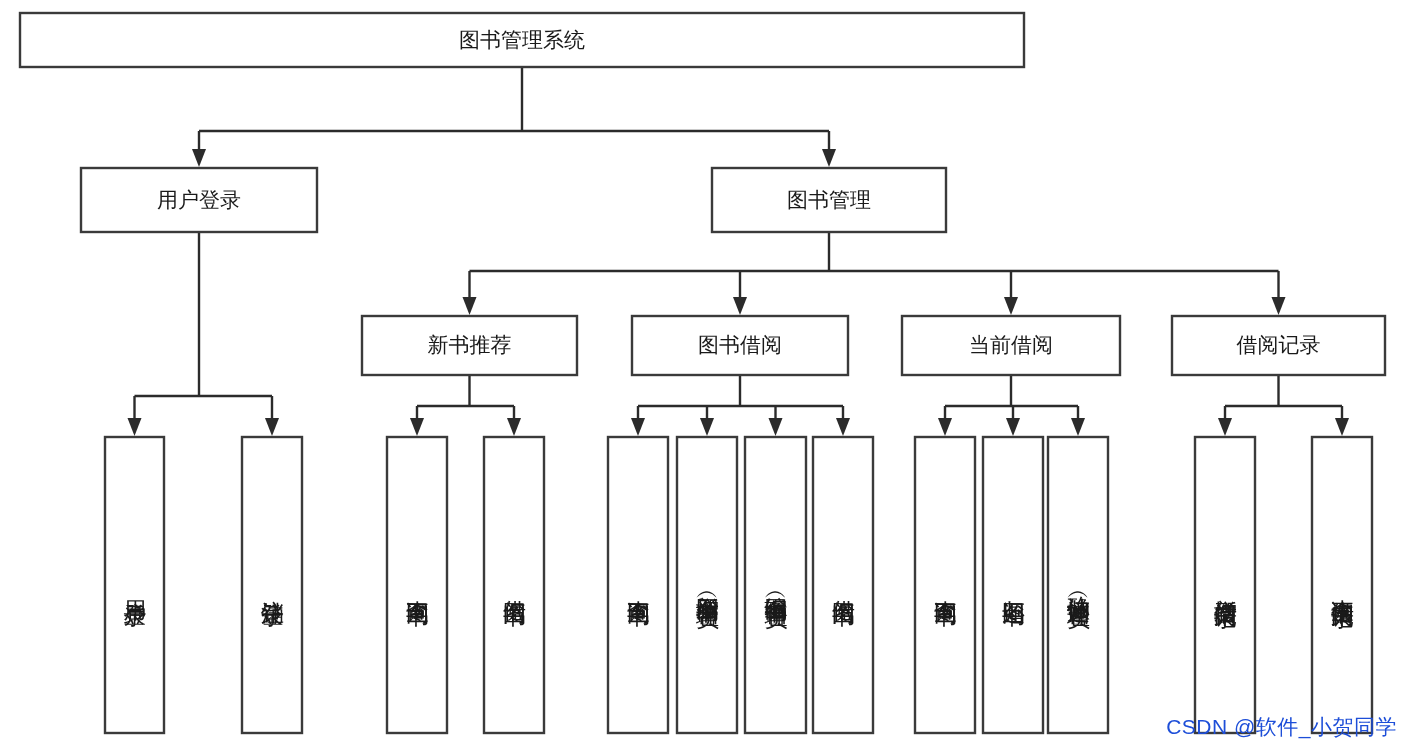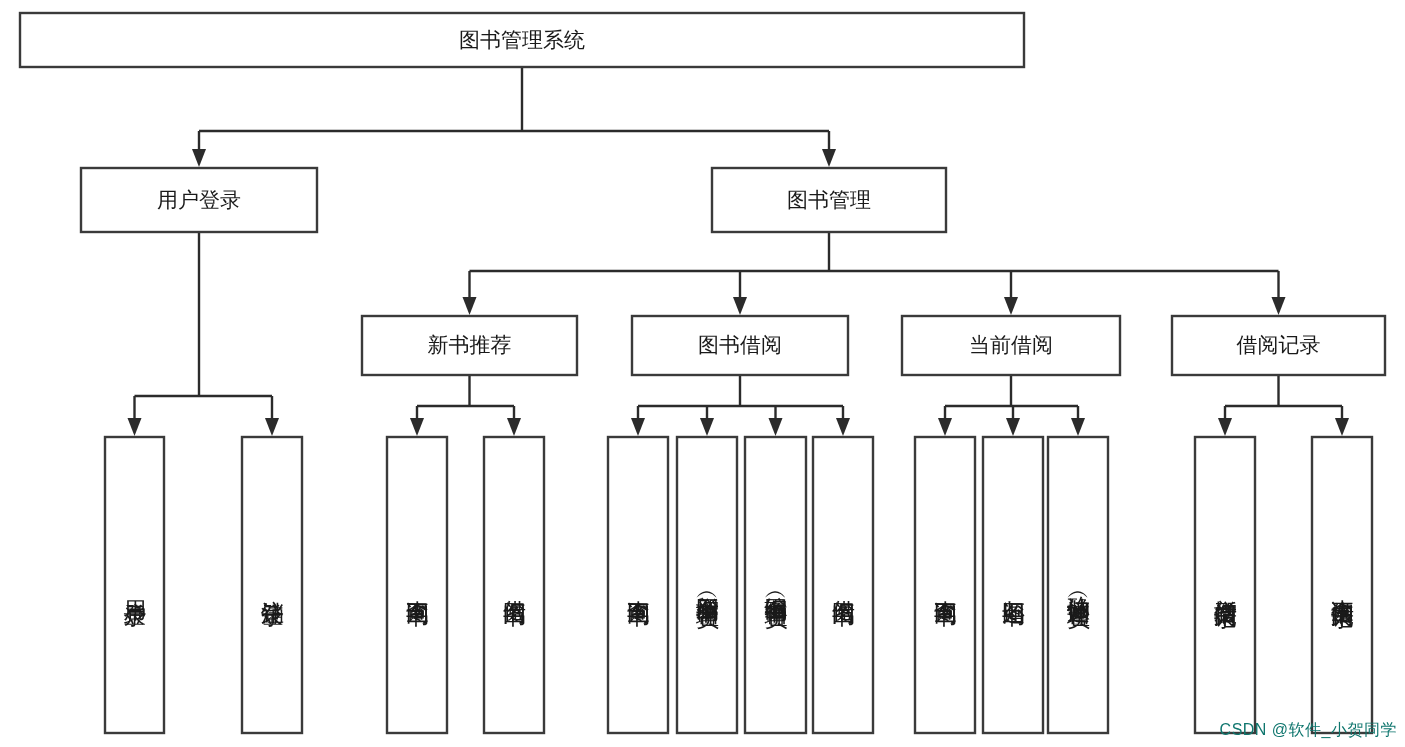--- a/index.html
+++ b/index.html
@@ -62,22 +62,22 @@
     justify-content: center;
     text-align: center;
     white-space: nowrap;
     pointer-events: none;
   }
   .watermark {
     position: absolute;
     right: 8px;
     bottom: 6px;
     font-family: "Liberation Sans", "DejaVu Sans", sans-serif;
-    font-size: 16px;
-    color: #0f766e;
+    font-size: 21px;
+    color: #1d4ed8;
     letter-spacing: 0.5px;
     white-space: nowrap;
     margin-left: 43px;
   }
 </style>
 </head>
 <body>
 
 <div id="diagram-root">
 

